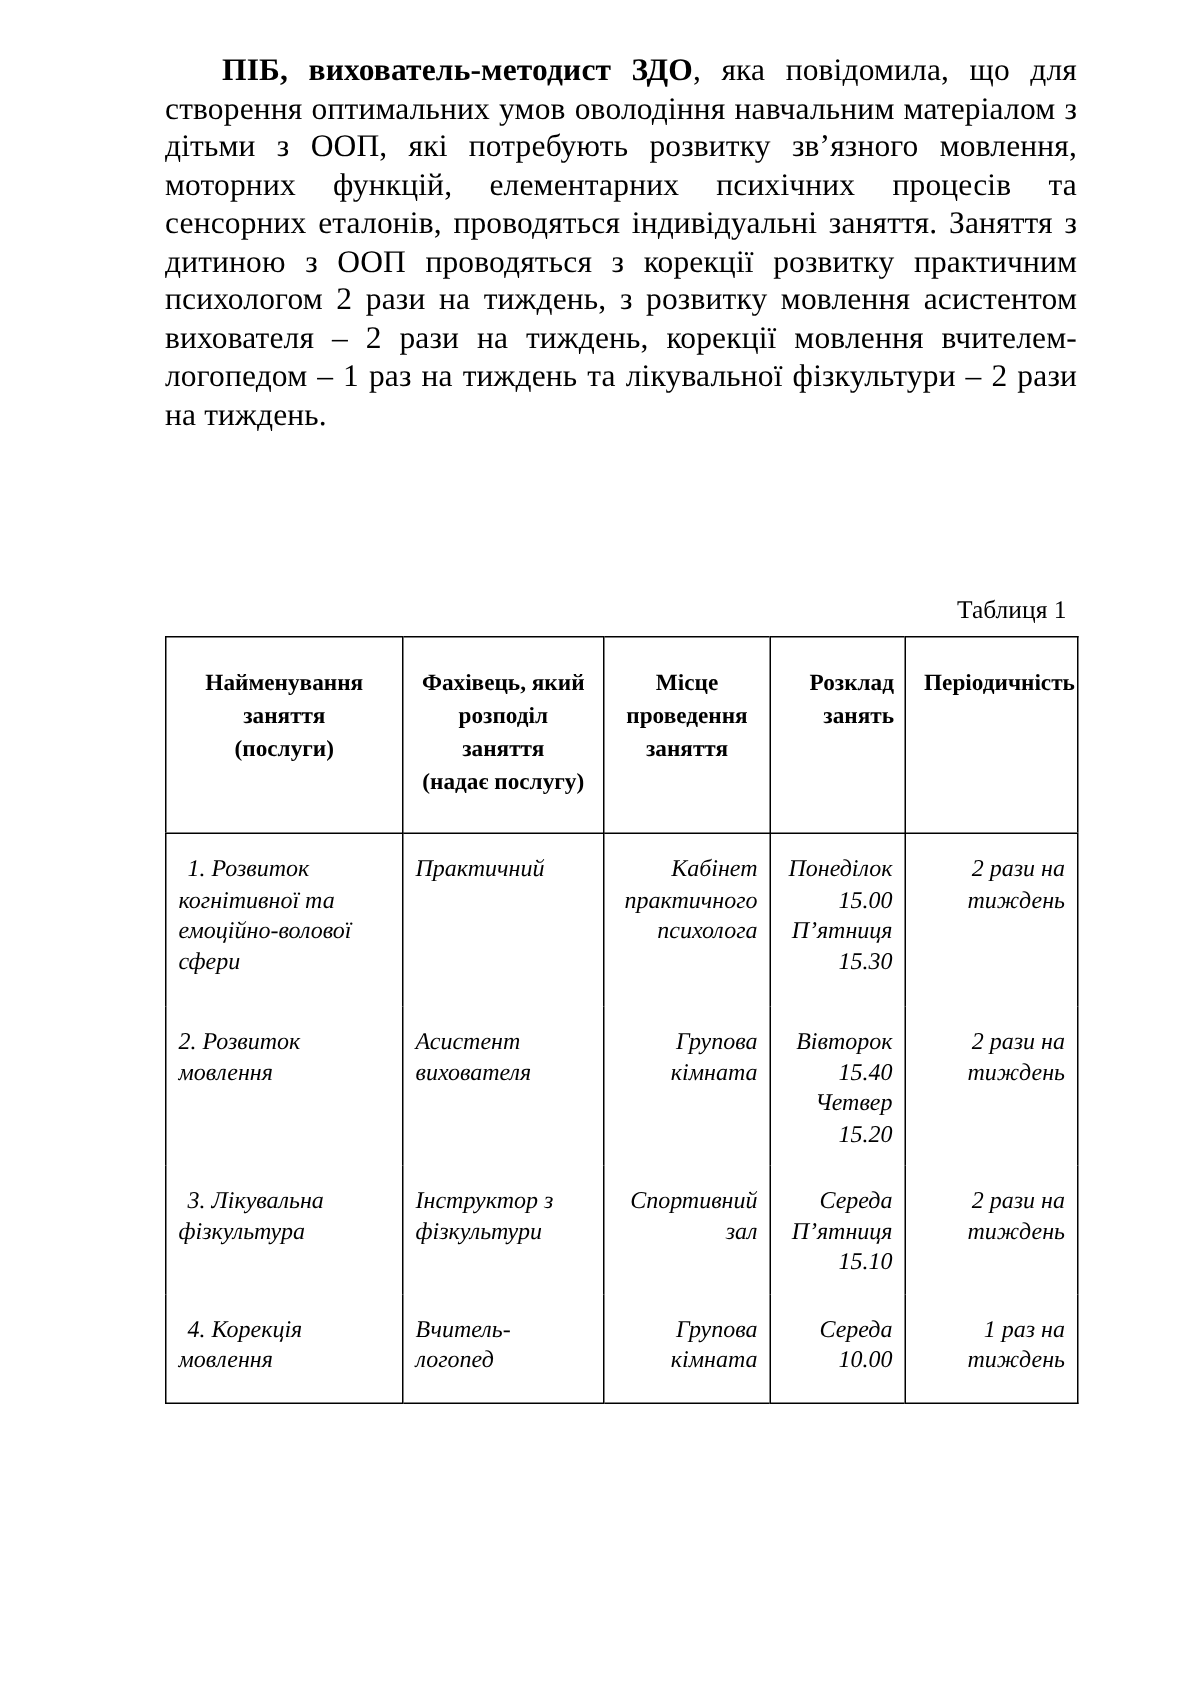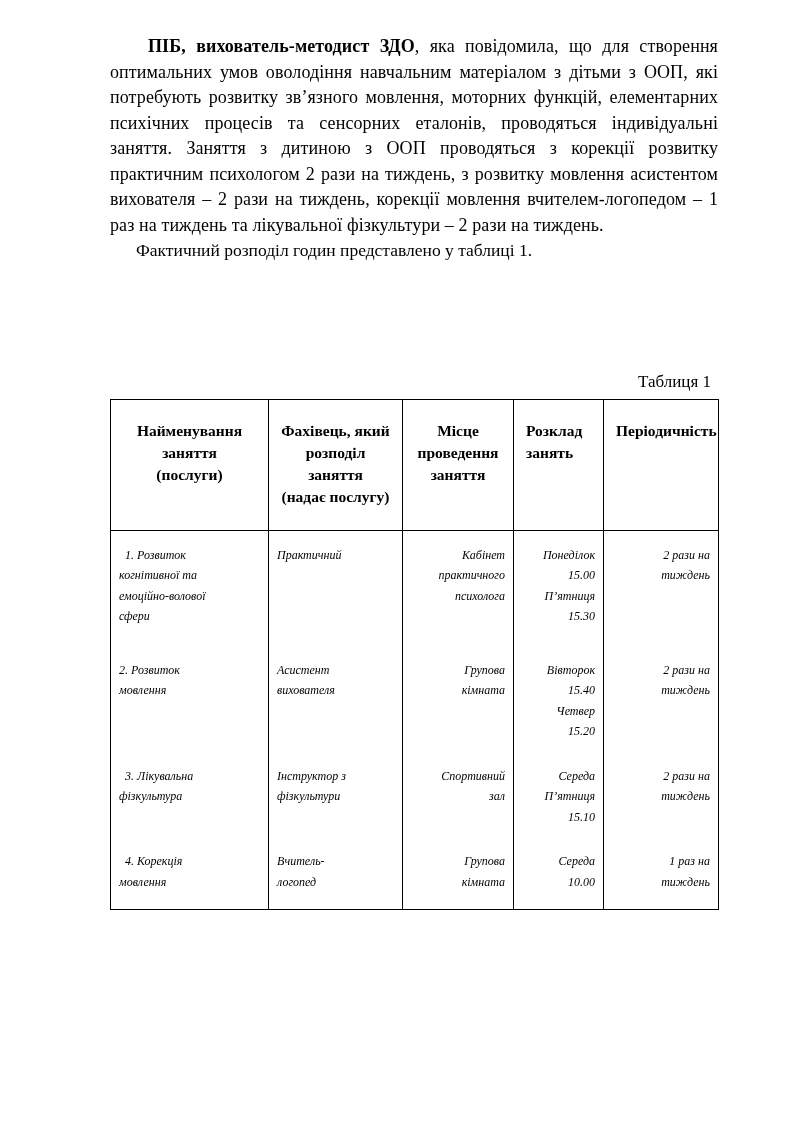--- a/index.html
+++ b/index.html
@@ -19,21 +19,21 @@
   .page {
     position: relative;
     width: 794px;
     height: 1123px;
     box-sizing: border-box;
     padding: 34px 76px 0 110px;
   }
 
   
   .body-para {
-    font-size: 18px;
+    font-size: 21px;
     line-height: 25.5px;
     text-align: justify;
     text-indent: 38px;
     margin: 0;
     letter-spacing: 0.1px;
   }
   .body-para b,
   .bold {
     font-weight: bold;
   }
@@ -103,27 +103,27 @@
 
   .hd-cell {
     font-size: 15.5px;
     line-height: 22px;
     text-align: center;
     padding: 20px 7px 22px 7px;
     min-height: 92px;
     box-sizing: border-box;
   }
   .hd-cell.hd-left {
-    text-align: left;
+    text-align: right;
     padding-left: 12px;
   }
   .hd-cell .l { display: block; }
 
   .bd-cell {
-    font-size: 12px;
+    font-size: 16px;
     line-height: 20.5px;
     font-style: italic;
     padding: 14px 8px 10px 8px;
     text-align: left;
     box-sizing: border-box;
   }
   .bd-cell.ctr {
     text-align: right;
   }
   .bd-cell .l { display: block; white-space: nowrap; }
@@ -153,21 +153,20 @@
   }
 </style>
 </head>
 <body>
 
 <div class="page">
 
   <p class="body-para"><span class="bold">ПІБ, вихователь-методист ЗДО</span><span>, яка повідомила, що для створення оптимальних умов оволодіння навчальним матеріалом з дітьми з ООП, які потребують розвитку зв’язного мовлення, моторних функцій, елементарних психічних процесів та сенсорних еталонів, проводяться індивідуальні заняття. Заняття з дитиною з ООП проводяться з корекції розвитку практичним психологом 2 рази на тиждень, з розвитку  мовлення асистентом вихователя – 2 рази на тиждень, корекції мовлення вчителем-логопедом – 1 раз на тиждень та лікувальної фізкультури – 2 рази на тиждень.</span></p>
 
   <div class="list-block">
-    <p class="list-line">Фактичний розподіл годин представлено у таблиці 1.</p>
   </div>
 
   <div class="caption-row">
     <span class="caption-text">Таблиця 1</span>
   </div>
 
   <div class="tbl-wrap">
     <table class="sched">
       <colgroup>
         <col class="c1">

